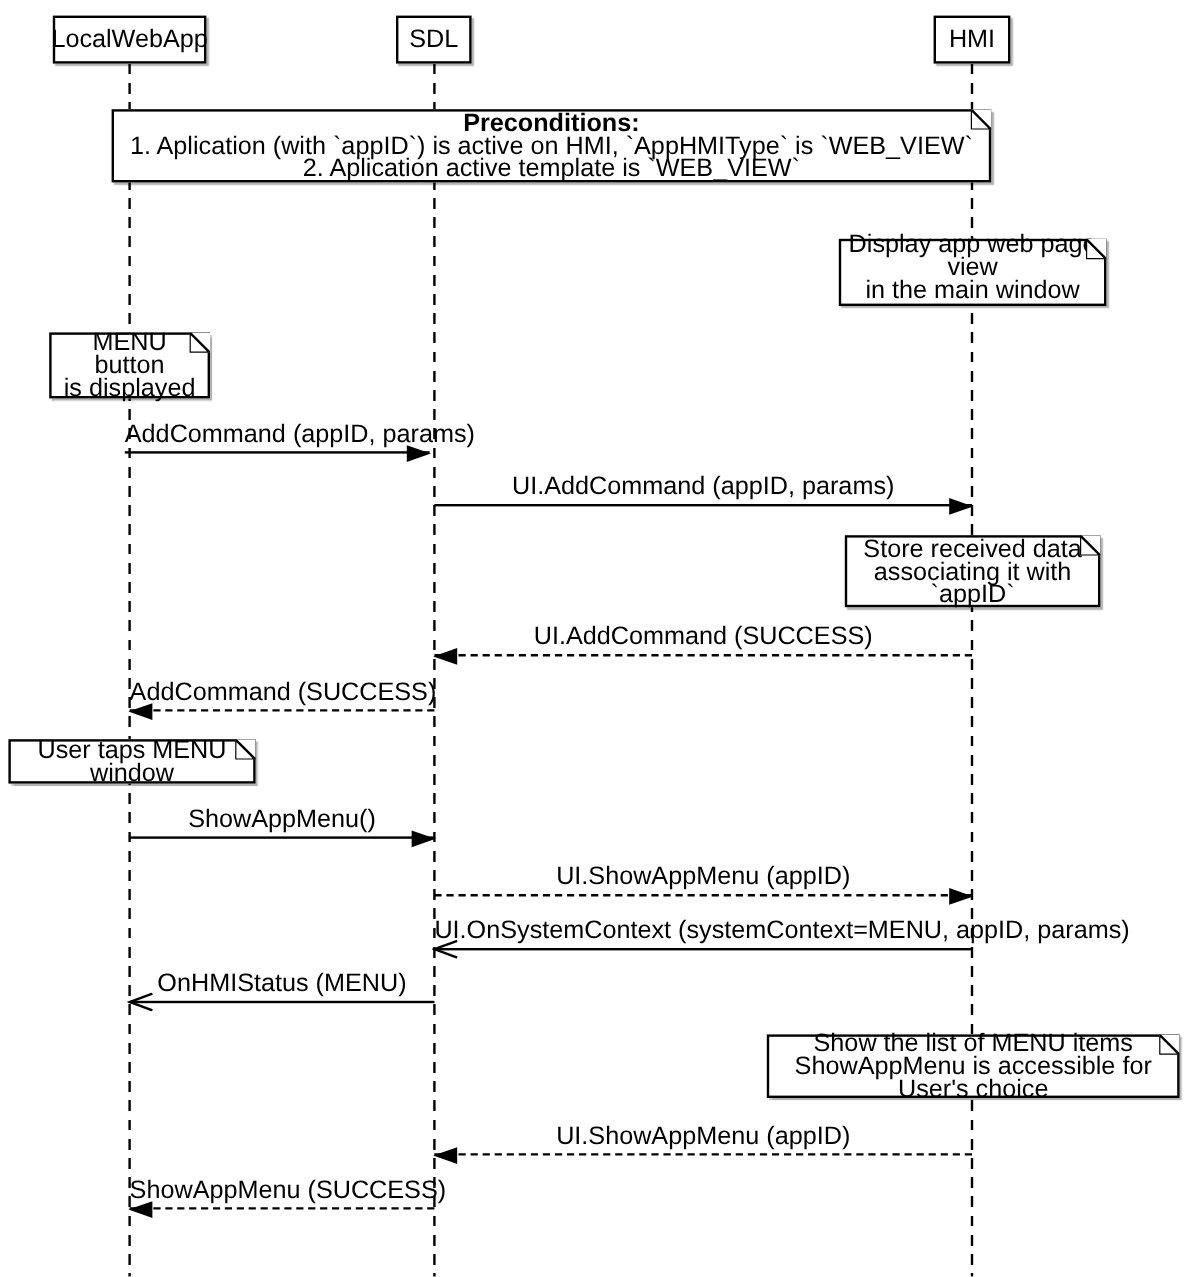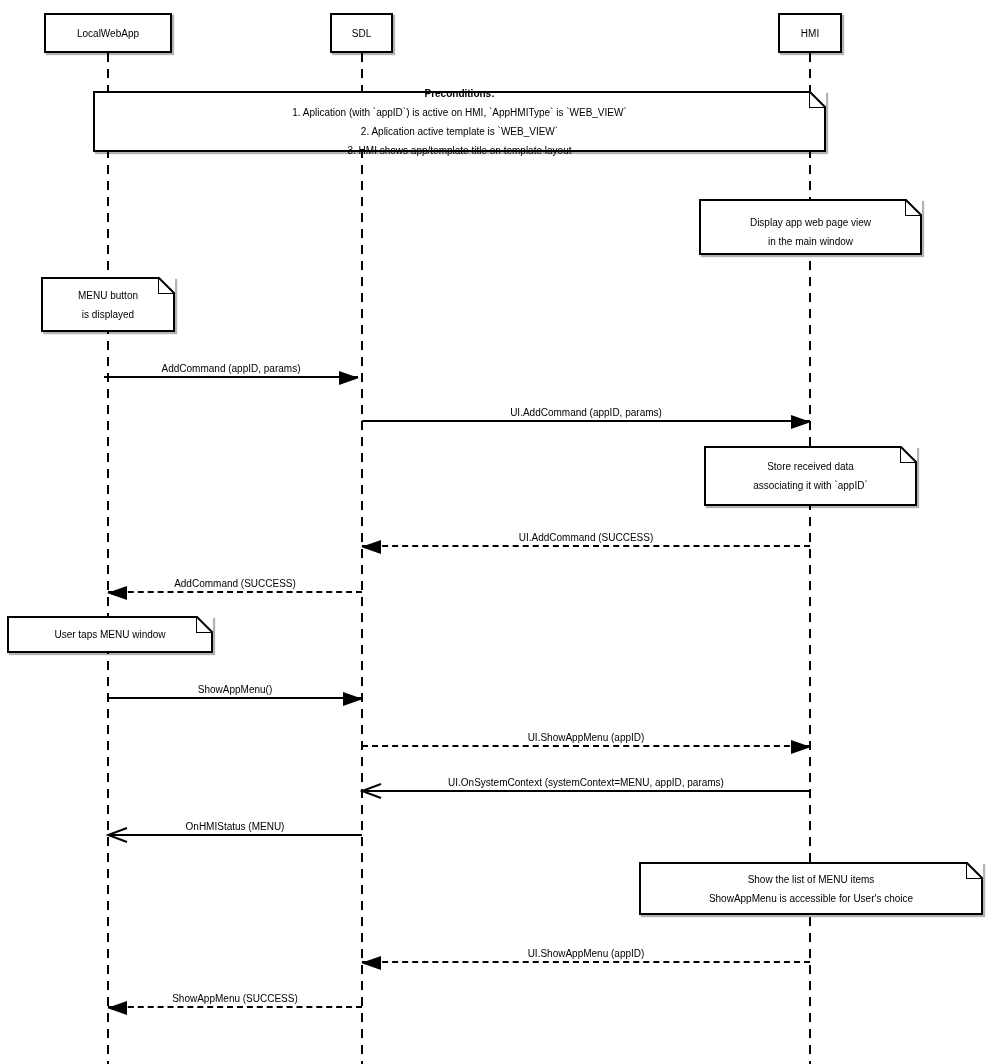--- a/index.html
+++ b/index.html
@@ -1,20 +1,20 @@
 <!DOCTYPE html>
 <html><head>
 <meta charset="utf-8">
 <style>
   html,body { margin:0; padding:0; background:#ffffff; }
   .canvas {
     position:relative; width:990px; height:1064px;
     background:#ffffff; overflow:hidden;
     font-family:"Liberation Sans","DejaVu Sans",sans-serif;
-    font-size:10px; color:#000;
+    font-size:21px; color:#000;
   }
   
   .lifeline {
     position:absolute; width:2px;
     background:repeating-linear-gradient(180deg,#000 0 9px,transparent 9px 16px);
     z-index:1;
   }
   
   .actor {
     position:absolute; box-sizing:border-box; height:40px;
@@ -75,21 +75,20 @@
   </div>
 
   <div class="note" style="left:93px; top:91px; width:733px; height:61px;">
     <svg class="fold" width="17" height="17">
       <polygon points="0,0 17,0 17,17" fill="#ffffff"></polygon>
       <polygon points="0,0 17,17 0,17" fill="#ffffff" stroke="#000000" stroke-width="2"></polygon>
     </svg>
     <div class="bold">Preconditions:</div>
     <div>1. Aplication (with `appID`) is active on HMI, `AppHMIType` is `WEB_VIEW`</div>
     <div>2. Aplication active template is `WEB_VIEW`</div>
-    <div>3. HMI shows app/template title on template layout</div>
   </div>
 
   <div class="note" style="left:699px; top:199px; width:223px; height:56px;justify-content:flex-end;">
     <svg class="fold" width="17" height="17">
       <polygon points="0,0 17,0 17,17" fill="#ffffff"></polygon>
       <polygon points="0,0 17,17 0,17" fill="#ffffff" stroke="#000000" stroke-width="2"></polygon>
     </svg>
     <div>Display app web page view</div>
     <div>in the main window</div>
   </div>

